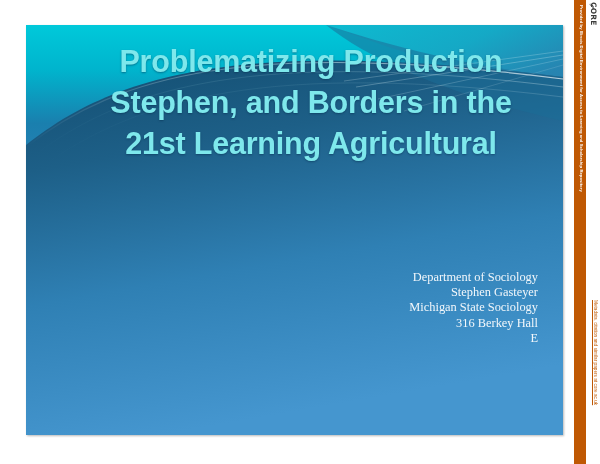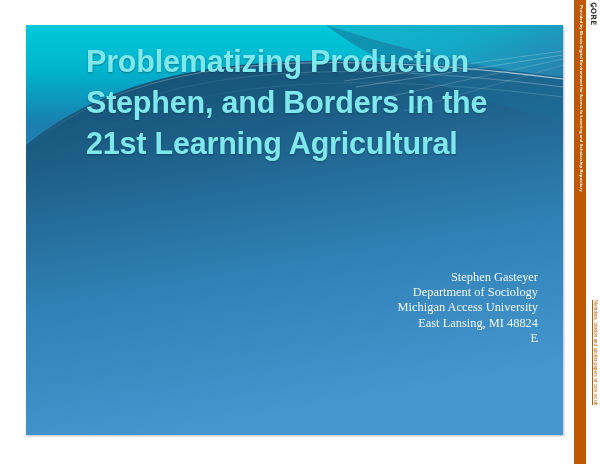--- a/index.html
+++ b/index.html
@@ -110,21 +110,21 @@
     position: absolute;
     left: 0; top: 0;
     width: 100%; height: 100%;
   }
 
   
   #title-block {
     position: absolute;
     left: 60px; top: 16px;
     width: 450px;
-    text-align: left;
+    text-align: center;
   }
   .title-line {
     font-family: "Liberation Sans", sans-serif;
     font-weight: bold;
     font-size: 30.5px;
     line-height: 41px;
     color: #7ee8ec;
     letter-spacing: -0.2px;
     text-shadow: 0 1px 2px rgba(0,40,70,.45);
     white-space: nowrap;
@@ -203,24 +203,24 @@
       <path d="M 537,26 L 318,56" fill="none" stroke="#eafafc" stroke-width=".5" opacity=".45"></path>
     </svg>
 
     <div id="title-block">
       <div class="title-line">Problematizing Production</div>
       <div class="title-line">Stephen, and Borders in the</div>
       <div class="title-line">21st Learning Agricultural</div>
     </div>
 
     <div id="author-block">
+      <div class="author-line">Department of Sociology</div>
       <div class="author-line">Stephen Gasteyer</div>
-      <div class="author-line">Department of Sociology</div>
-      <div class="author-line">Michigan Access University</div>
-      <div class="author-line">East Lansing, MI 48824</div>
+      <div class="author-line">Michigan State Sociology</div>
+      <div class="author-line">316 Berkey Hall</div>
       <div class="author-line">E</div>
     </div>
 
   </div>
 
   <div id="core-banner">
 
     <div id="core-bar"></div>
 
     <div id="core-provided-wrap">

